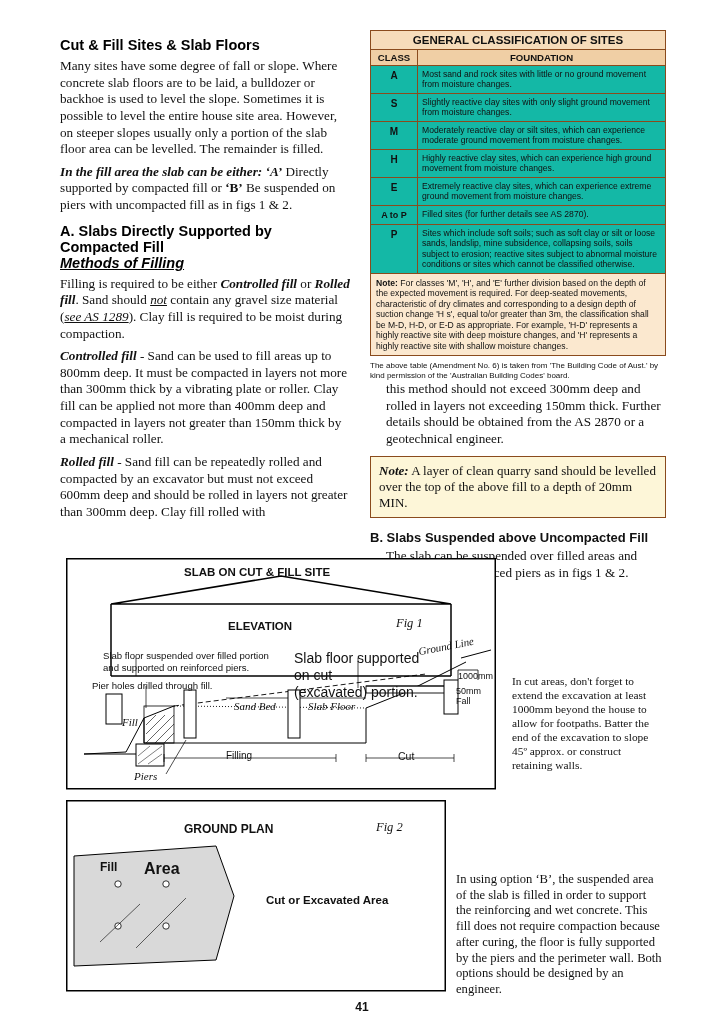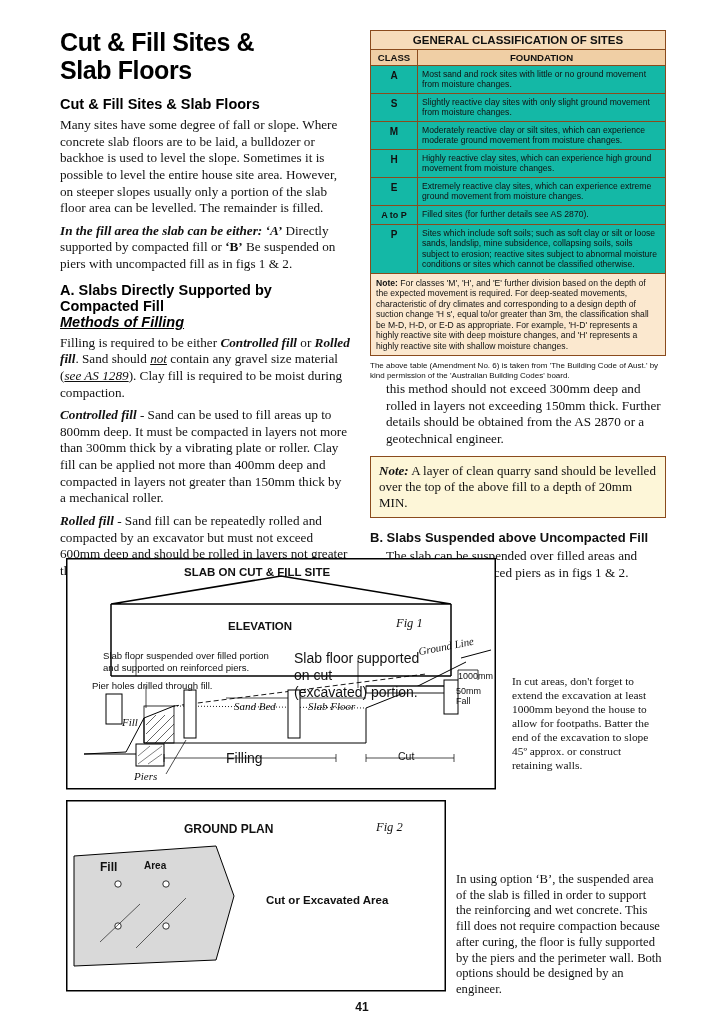--- a/index.html
+++ b/index.html
@@ -67,24 +67,20 @@
     font-family:"Liberation Sans", sans-serif;font-weight:bold;font-size:12px;}
 
   svg{display:block;}
 </style>
 </head>
 <body>
 
 <div class="page">
 
   <div class="left-col">
-    <h1 class="title">
-      <span>Cut &amp; Fill Sites &amp;</span><br>
-      <span>Slab Floors</span>
-    </h1>
 
 
     <h2 class="sub">Cut &amp; Fill Sites &amp; Slab Floors</h2>
 
     <p class="body">Many sites have some degree of fall or slope. Where concrete slab floors are to be laid, a bulldozer or backhoe is used to level the slope. Sometimes it is possible to level the entire house site area. However, on steeper slopes usually only a portion of the slab floor area can be levelled. The remainder is filled.</p>
 
     <p class="body">
       <span class="bi">In the fill area the slab can be either: ‘A’</span><span> Directly supported by compacted fill or </span><span class="bd">‘B’</span><span> Be suspended on piers with uncompacted fill as in figs 1 &amp; 2.</span>
     </p>
 
@@ -245,21 +241,21 @@
         <span>Slab floor supported on cut</span><br>
         <span>(excavated) portion.</span>
       </div>
       <div class="abs lbl-s" style="left:26px;top:122px;font-size:9.6px;">Pier holes drilled through fill.</div>
       <div class="abs lbl-i" style="left:352px;top:82px;font-size:11px;transform:rotate(-11deg);">Ground Line</div>
       <div class="abs lbl-s" style="left:392px;top:113px;font-size:9px;">1000mm</div>
       <div class="abs lbl-s" style="left:390px;top:128px;font-size:9px;">50mm Fall</div>
       <div class="abs lbl-i" style="left:56px;top:158px;font-size:11px;">Fill</div>
       <div class="abs lbl-i" style="left:168px;top:142px;font-size:11px;">Sand Bed</div>
       <div class="abs lbl-i" style="left:242px;top:142px;font-size:11px;">Slab Floor</div>
-      <div class="abs lbl-s" style="left:160px;top:192px;font-size:14px;">Filling</div>
+      <div class="abs lbl-s" style="left:160px;top:192px;font-size:10px;">Filling</div>
       <div class="abs lbl-s" style="left:332px;top:192px;font-size:10.5px;">Cut</div>
       <div class="abs lbl-i" style="left:68px;top:212px;font-size:11px;">Piers</div>
     </div>
 
     <div class="side-text">In cut areas, don't forget to extend the excavation at least 1000mm beyond the house to allow for footpaths. Batter the end of the excavation to slope 45º approx. or construct retaining walls.</div>
 
     <div class="abs" style="left:6px;top:244px;width:380px;">
       <svg width="380" height="192" viewBox="0 0 380 192">
         <rect x="0.75" y="0.75" width="378.5" height="190" fill="#ffffff" stroke="#000" stroke-width="1.5"></rect>
 
@@ -273,21 +269,21 @@
         </g>
 
         <g stroke="#000" stroke-width="0.6">
           <line x1="34" y1="142" x2="74" y2="104"></line>
           <line x1="70" y1="148" x2="120" y2="98"></line>
         </g>
       </svg>
       <div class="abs lbl-b" style="left:118px;top:22px;font-size:12px;">GROUND PLAN</div>
       <div class="abs lbl-i" style="left:310px;top:20px;">Fig 2</div>
       <div class="abs lbl-b" style="left:34px;top:60px;font-size:12px;">Fill</div>
-      <div class="abs lbl-b" style="left:78px;top:60px;font-size:10px;">Area</div>
+      <div class="abs lbl-b" style="left:78px;top:60px;font-size:16px;">Area</div>
       <div class="abs lbl-b" style="left:200px;top:94px;font-size:11.5px;">Cut or Excavated Area</div>
     </div>
 
     <div class="side-text2">In using option ‘B’, the suspended area of the slab is filled in order to support the reinforcing and wet concrete. This fill does not require compaction because after curing, the floor is fully supported by the piers and the perimeter wall. Both options should be  designed by an engineer.</div>
   </div>
 
   <div class="pagenum">41</div>
 </div>
 
 </body></html>

